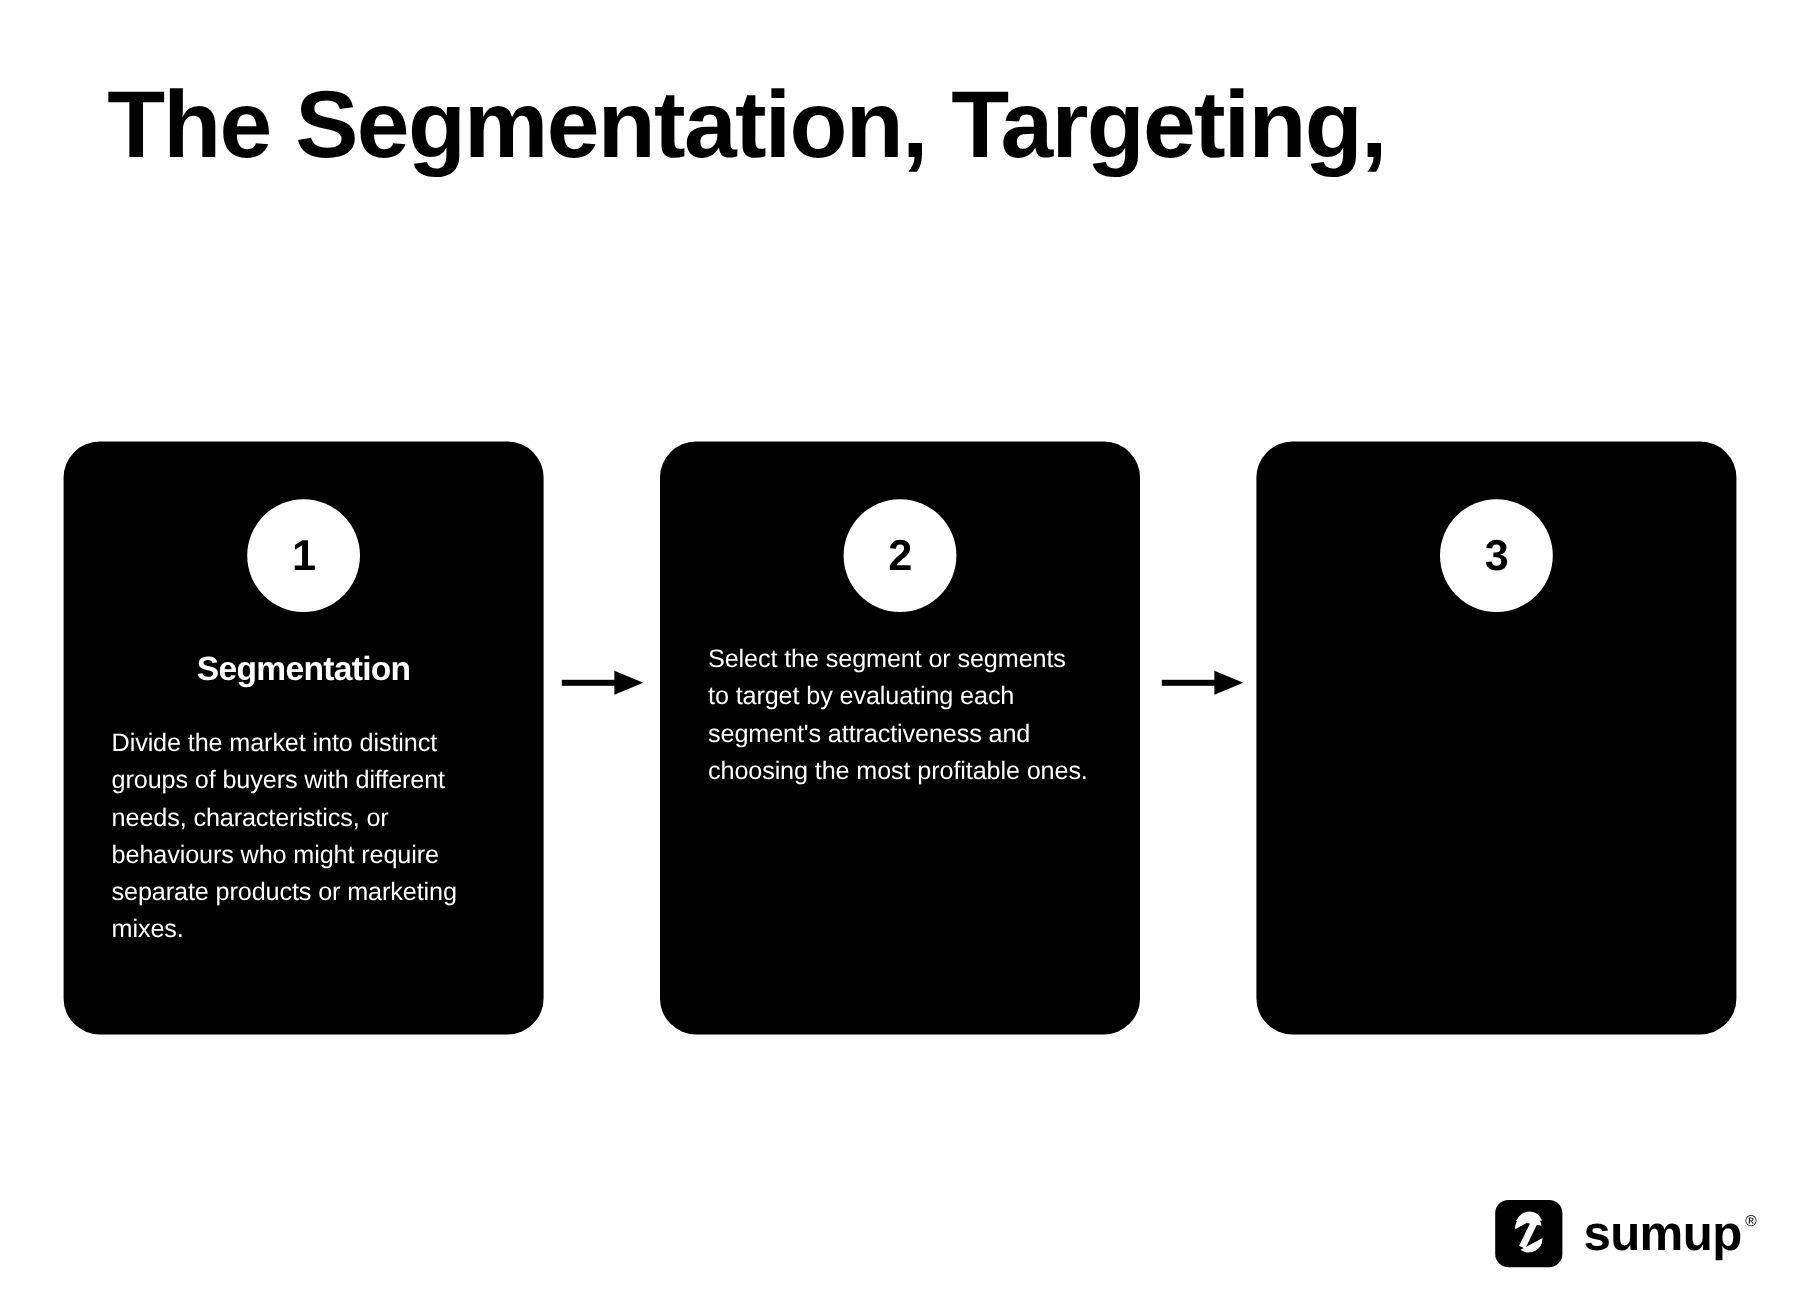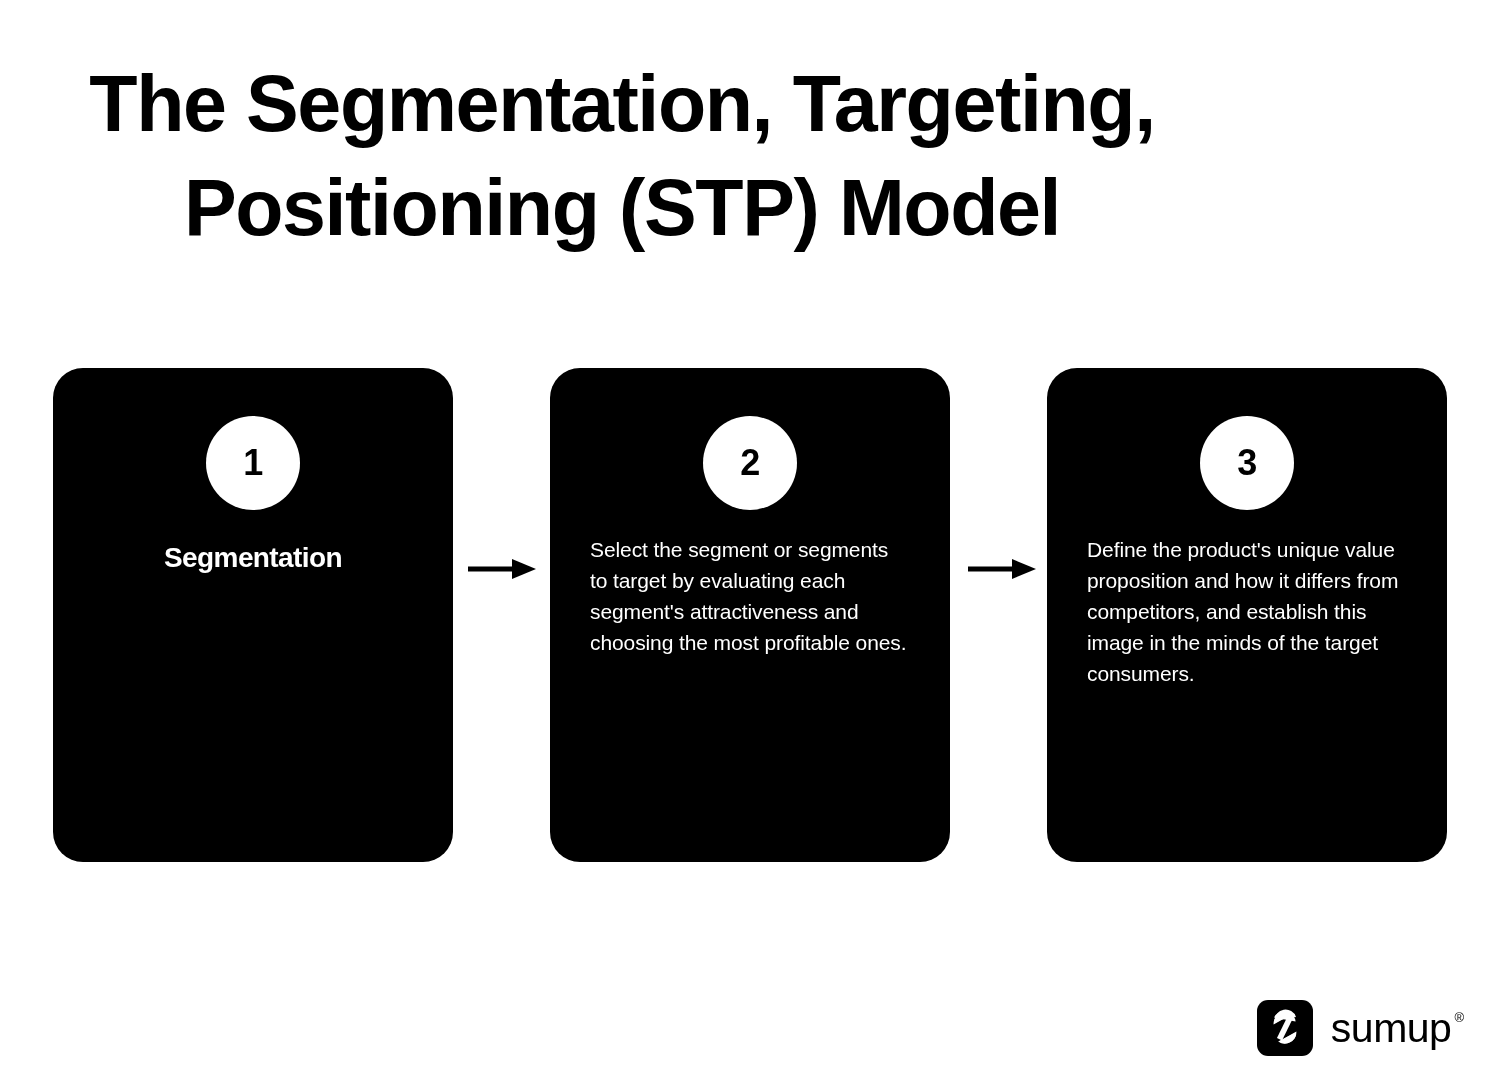--- a/index.html
+++ b/index.html
@@ -122,62 +122,61 @@
     align-items: center;
     justify-content: center;
   }
   .logo-wordmark {
     display: flex;
     align-items: flex-start;
     color: #000000;
   }
   .logo-text {
     font-size: 41px;
-    font-weight: 400;
+    font-weight: 700;
     letter-spacing: -0.5px;
     line-height: 40px;
     color: #000000;
   }
   .logo-reg {
     font-size: 13px;
     line-height: 16px;
     margin-left: 3px;
     margin-top: 2px;
     color: #000000;
   }
 </style>
 </head>
 <body>
 
 <div class="title-block">
   <span class="title-line">The Segmentation, Targeting,</span>
-  <span class="title-line">Positioning (STP) Model</span>
 </div>
 
 <div class="cards-row">
 
   <div class="card">
     <div class="badge">
       <span class="badge-number">1</span>
     </div>
     <div class="card-heading">Segmentation</div>
+    <div class="card-body">Divide the market into distinct groups of buyers with different needs, characteristics, or behaviours who might require separate products or marketing mixes.</div>
   </div>
 
   <div class="card">
     <div class="badge">
       <span class="badge-number">2</span>
     </div>
     <div class="card-body">Select the segment or segments to target by evaluating each segment's attractiveness and choosing the most profitable ones.</div>
   </div>
 
   <div class="card">
     <div class="badge">
       <span class="badge-number">3</span>
     </div>
-    <div class="card-body">Define the product's unique value proposition and how it differs from competitors, and establish this image in the minds of the target consumers.</div>
   </div>
 
 </div>
 
 <div class="arrow arrow-1">
   <svg width="70" height="26" viewBox="0 0 70 26" xmlns="http://www.w3.org/2000/svg">
     <rect x="0" y="10.5" width="50" height="5" fill="#000000"></rect>
     <polygon points="44,3 68,13 44,23" fill="#000000"></polygon>
   </svg>
 </div>

